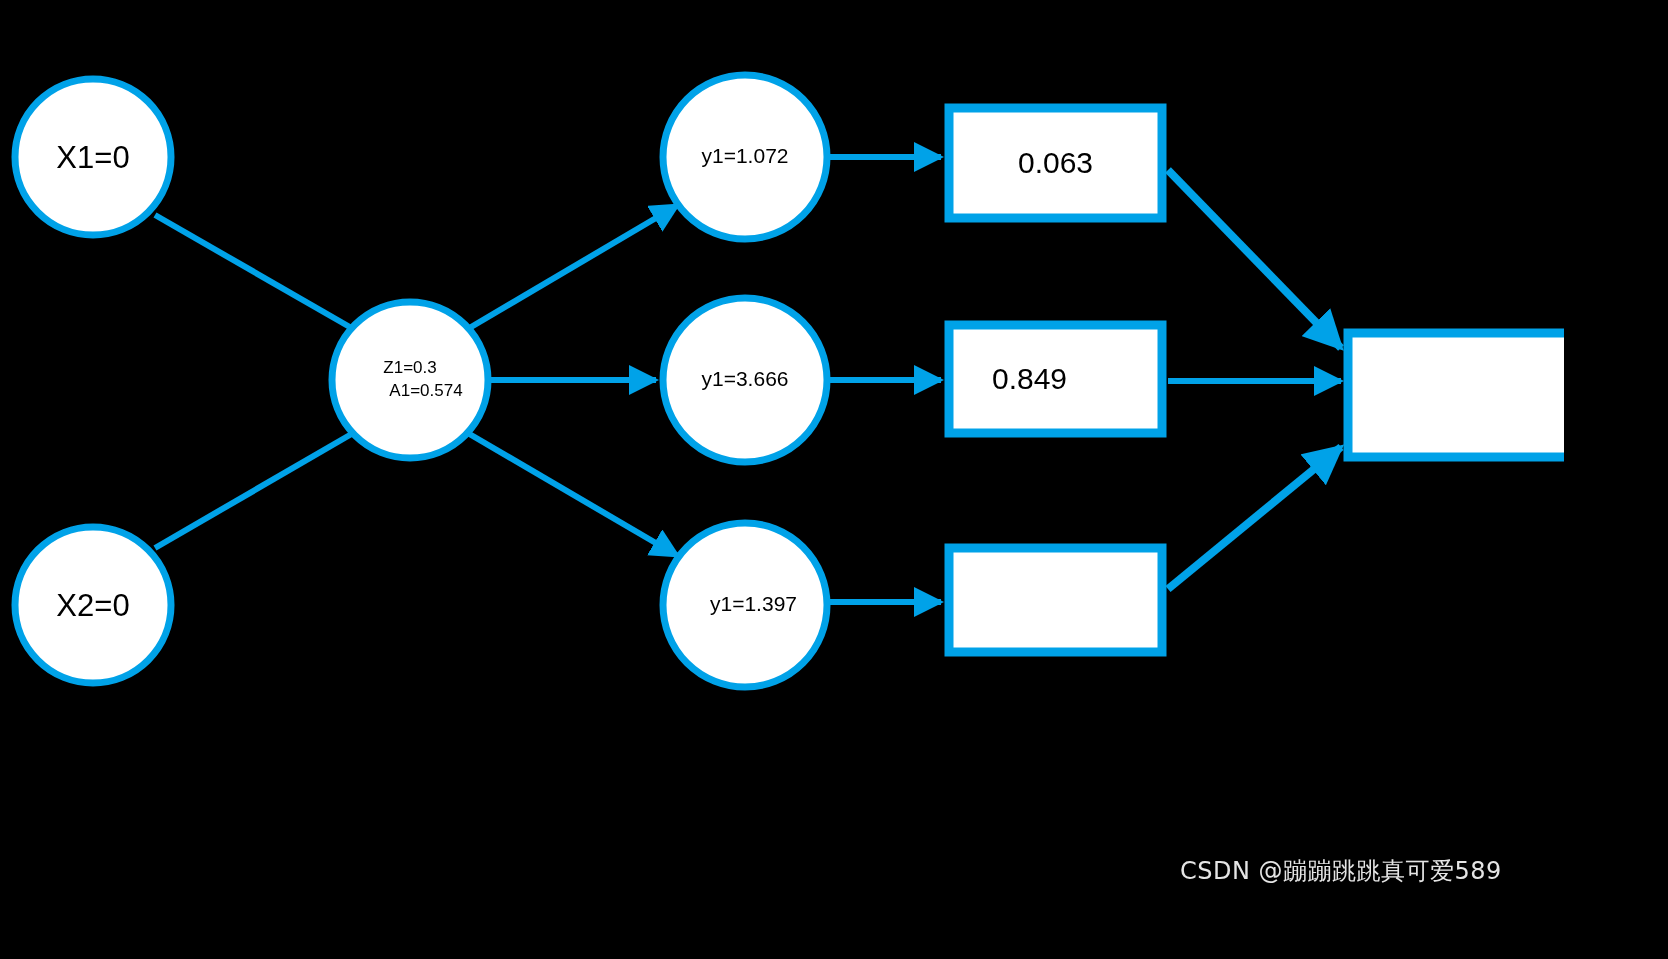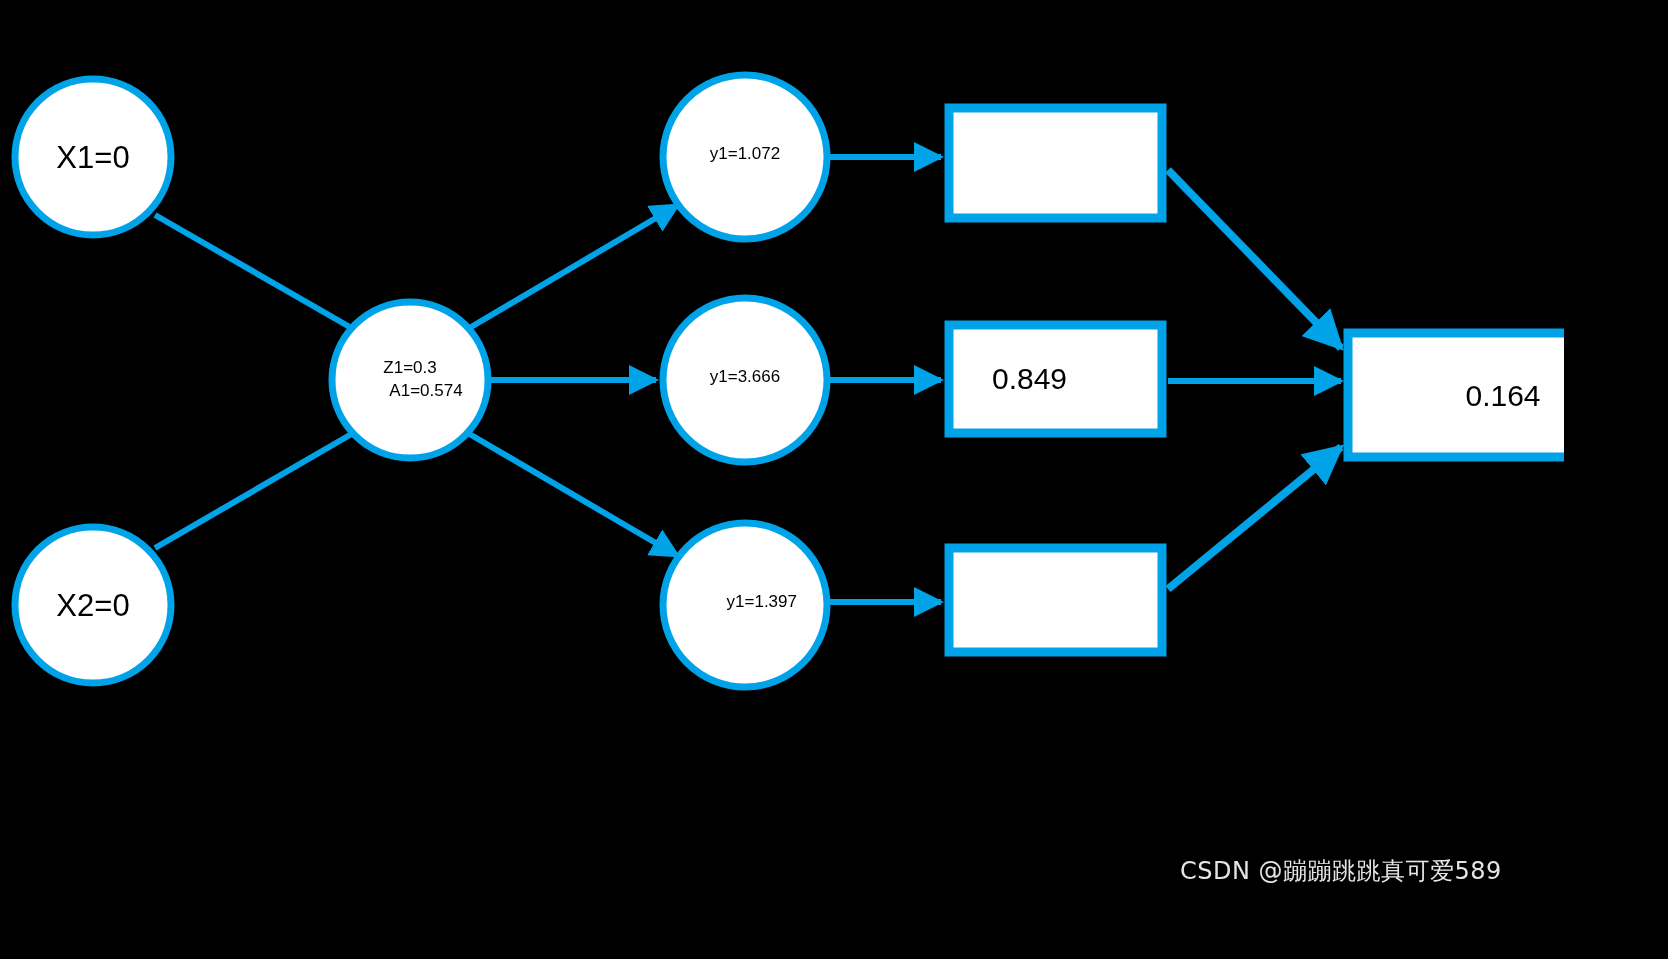--- a/index.html
+++ b/index.html
@@ -49,21 +49,21 @@
     color: #000000;
     text-align: center;
     line-height: 1.18;
     white-space: pre;
     pointer-events: none;
   }
   .label-big {
     font-size: 31px;
   }
   .label-mid {
-    font-size: 17px;
+    font-size: 21px;
   }
   .label-small {
     font-size: 17px;
   }
   .label-rect {
     font-size: 30px;
   }
   .watermark {
     position: absolute;
     color: #e5e5e5;
@@ -129,21 +129,21 @@
 
   <div class="node-label label-small" style="left:330px; top:358px; width:160px;">Z1=0.3</div>
   <div class="node-label label-small" style="left:330px; top:381px; width:160px;margin-left:16px;">A1=0.574</div>
 
   <div class="node-label label-mid" style="left:665px; top:144px; width:160px;">y1=1.072</div>
 
   <div class="node-label label-mid" style="left:665px; top:367px; width:160px;">y1=3.666</div>
 
   <div class="node-label label-mid" style="left:637px; top:592px; width:160px;text-align:right;">y1=1.397</div>
 
+  <div class="node-label label-rect" style="left:949px; top:145px; width:213px;">0.063</div>
 
   <div class="node-label label-rect" style="left:923px; top:361px; width:213px;">0.849</div>
 
 
-  <div class="node-label label-rect" style="left:1348px; top:378px; width:310px;">0.164</div>
 
   <div class="watermark" style="left:1180px; top:855px;">CSDN @蹦蹦跳跳真可爱589</div>
 
 </div>
 
 </body></html>

